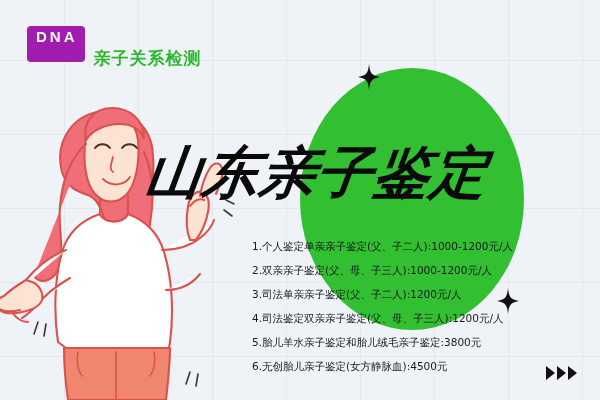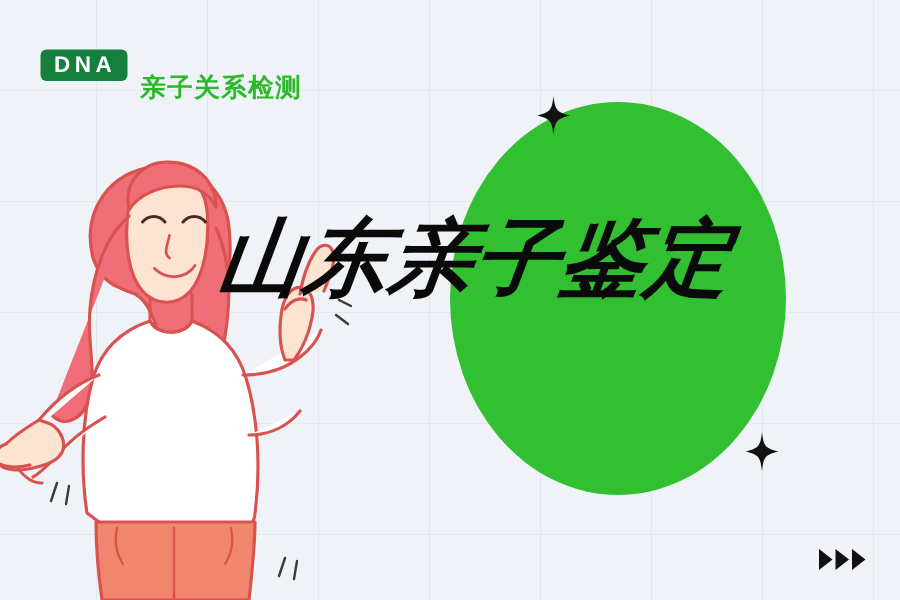--- a/index.html
+++ b/index.html
@@ -47,26 +47,26 @@
   
   .logo-bar {
     position: absolute;
     left: 27px;
     top: 17px;
     display: flex;
     align-items: center;
     gap: 9px;
   }
   .dna-badge {
-    background: #15803d;
+    background: #a21caf;
     color: #ffffff;
     font-size: 15px;
     font-weight: bold;
     letter-spacing: 3px;
-    padding: 3px 7px 3px 9px;
+    padding: 3px 7px 18px 9px;
     border-radius: 4px;
     line-height: 1;
     font-family: "Liberation Sans", sans-serif;
   }
   .logo-cn {
     color: #2bb92b;
     font-size: 17px;
     font-weight: bold;
     letter-spacing: 1px;
     font-family: "DejaVu Sans", "Liberation Sans", sans-serif;
@@ -215,20 +215,28 @@
     </g>
   </svg>
 
   <div class="logo-bar">
     <span class="dna-badge">DNA</span>
     <span class="logo-cn">亲子关系检测</span>
   </div>
 
   <div class="headline">山东亲子鉴定</div>
 
+  <div class="price-list">
+    <div class="price-item">1.个人鉴定单亲亲子鉴定(父、子二人):1000-1200元/人</div>
+    <div class="price-item">2.双亲亲子鉴定(父、母、子三人):1000-1200元/人</div>
+    <div class="price-item">3.司法单亲亲子鉴定(父、子二人):1200元/人</div>
+    <div class="price-item">4.司法鉴定双亲亲子鉴定(父、母、子三人):1200元/人</div>
+    <div class="price-item">5.胎儿羊水亲子鉴定和胎儿绒毛亲子鉴定:3800元</div>
+    <div class="price-item">6.无创胎儿亲子鉴定(女方静脉血):4500元</div>
+  </div>
 
   <svg class="sparkle" style="left:358px; top:64px;" width="22" height="26" viewBox="0 0 22 26">
     <path d="M11 0 C12 9 13 11 22 13 C13 15 12 17 11 26 C10 17 9 15 0 13 C9 11 10 9 11 0 Z" fill="#111"></path>
   </svg>
 
   <svg class="sparkle" style="left:497px; top:288px;" width="22" height="26" viewBox="0 0 22 26">
     <path d="M11 0 C12 9 13 11 22 13 C13 15 12 17 11 26 C10 17 9 15 0 13 C9 11 10 9 11 0 Z" fill="#111"></path>
   </svg>
 
   <div class="arrows">

